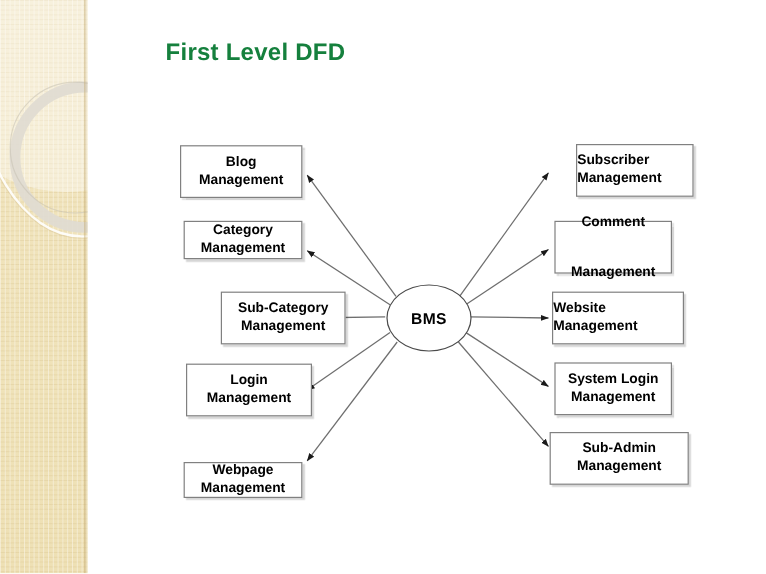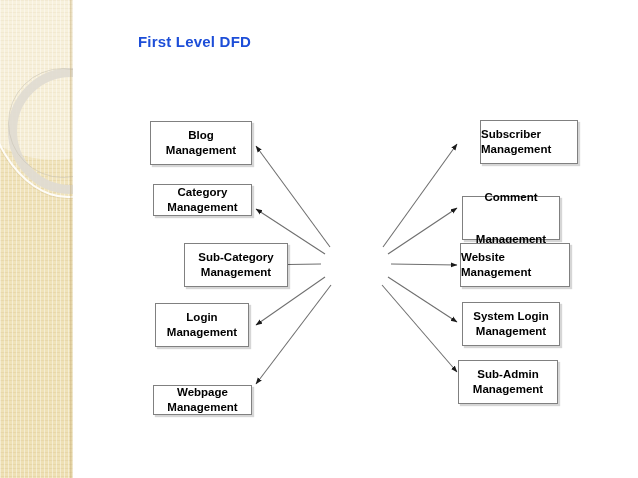--- a/index.html
+++ b/index.html
@@ -72,23 +72,23 @@
     left: 8px; top: 68px;
     width: 108px; height: 108px;
     border-radius: 50%;
     border: 1px solid rgba(199,193,178,.55);
   }
 
   
   #title {
     position: absolute;
     left: 138px; top: 33px;
-    font-size: 15px;
+    font-size: 20px;
     font-weight: bold;
-    color: #1d4ed8;
+    color: #15803d;
     letter-spacing: .2px;
     white-space: nowrap;
   }
 
   
   #wires {
     position: absolute;
     left: 0; top: 0;
     width: 638px; height: 478px;
     pointer-events: none;
@@ -162,64 +162,67 @@
       <path d="M331,285 L256,384"></path>
 
       <path d="M383,247 L457,144"></path>
       <path d="M388,254 L457,208"></path>
       <path d="M391,264 L457,265"></path>
       <path d="M388,277 L457,322"></path>
       <path d="M382,285 L457,372"></path>
     </g>
   </svg>
 
+  <div id="hub">
+    <span>BMS</span>
+  </div>
 
   <div class="node c" style="left:150px; top:121px; width:102px; height:44px;">
     <span class="l1">Blog</span>
     <span class="l2">Management</span>
   </div>
 
   <div class="node c" style="left:153px; top:184px; width:99px; height:32px;">
     <span class="l1">Category</span>
     <span class="l2">Management</span>
   </div>
 
   <div class="node c" style="left:150px; top:243px; width:104px; height:44px;margin-left:34px;">
     <span class="l1">Sub-Category</span>
     <span class="l2">Management</span>
   </div>
 
-  <div class="node c" style="left:155px; top:303px; width:94px; height:44px;">
+  <div class="node c" style="left:155px; top:303px; width:105px; height:44px;">
     <span class="l1">Login</span>
     <span class="l2">Management</span>
   </div>
 
   <div class="node c" style="left:153px; top:366px; width:99px; height:30px;margin-top:19px;">
     <span class="l1">Webpage</span>
     <span class="l2">Management</span>
   </div>
 
   <div class="node l" style="left:460px; top:120px; width:98px; height:44px;margin-left:20px;">
     <span class="l1">Subscriber</span>
     <span class="l2">Management</span>
   </div>
 
-  <div class="node c" style="left:462px; top:196px; width:98px; height:44px;gap:27px;">
+  <div class="node c" style="left:462px; top:184px; width:98px; height:44px;gap:27px;">
     <span class="l1">Comment</span>
     <span class="l2">Management</span>
   </div>
 
   <div class="node l" style="left:460px; top:243px; width:110px; height:44px;">
     <span class="l1">Website</span>
     <span class="l2">Management</span>
   </div>
 
   <div class="node c" style="left:462px; top:302px; width:98px; height:44px;">
     <span class="l1">System Login</span>
     <span class="l2">Management</span>
   </div>
 
-  <div class="node c" style="left:458px; top:360px; width:100px; height:44px;">
+  <div class="node c" style="left:458px; top:360px; width:116px; height:44px;">
     <span class="l1">Sub-Admin</span>
     <span class="l2">Management</span>
   </div>
 
 </div>
 
 </body></html>

